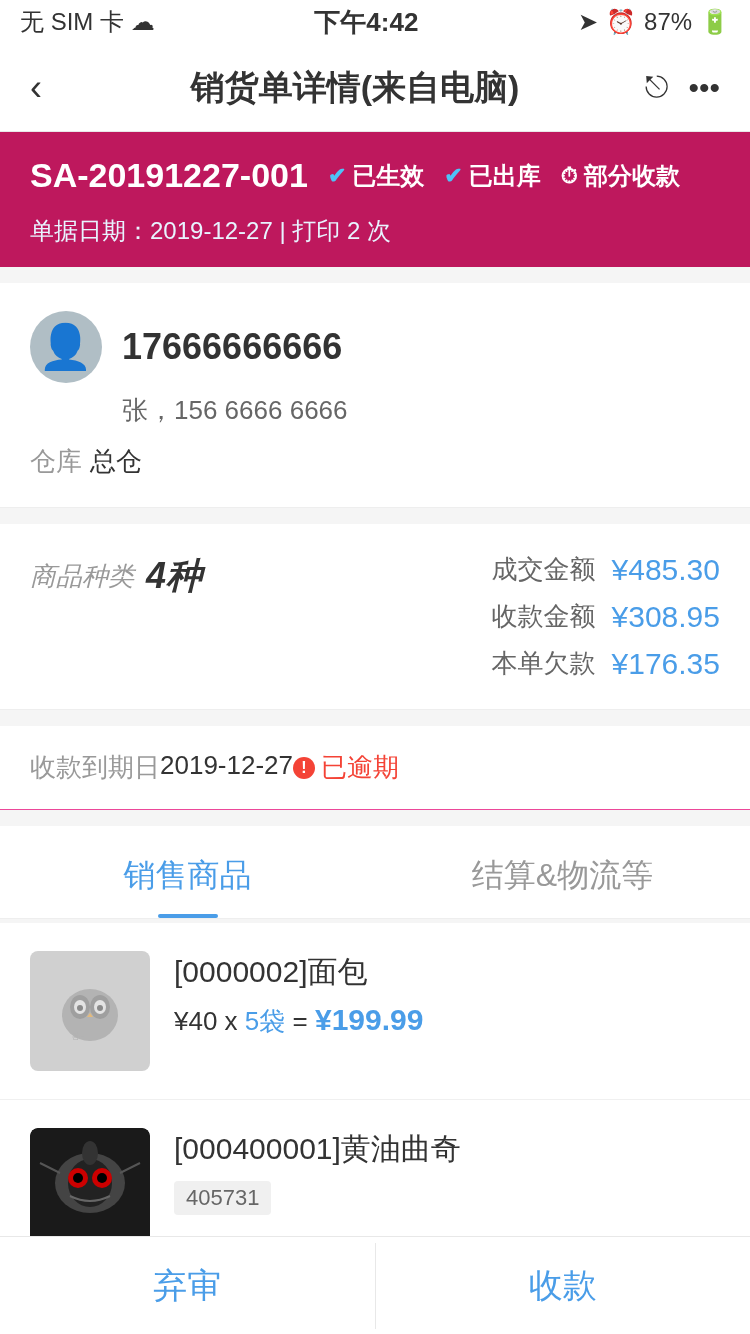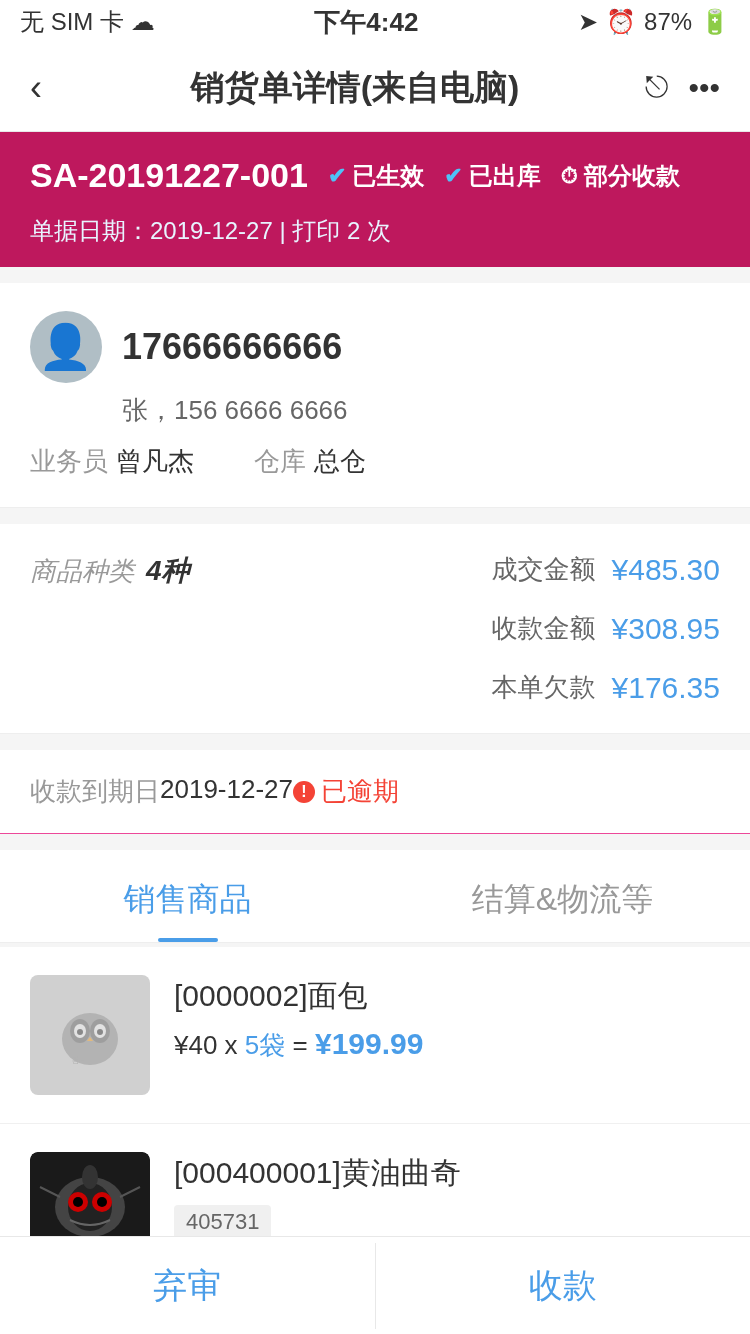--- a/index.html
+++ b/index.html
@@ -162,26 +162,26 @@
     .amount-left {
       flex: 1;
       display: flex;
       align-items: center;
       gap: 12px;
       font-size: 26px;
       color: #666;
       font-style: italic;
     }
     .amount-left-label { color: #999; }
-    .amount-left-value { color: #333; font-weight: 600; font-size: 28px; }
+    .amount-left-value { color: #333; font-weight: 600; font-size: 36px; }
     .amount-right {
       display: flex;
       flex-direction: column;
       align-items: flex-end;
-      gap: 24px;
+      gap: 12px;
     }
     .amount-row {
       display: flex;
       align-items: center;
       gap: 16px;
       font-size: 26px;
     }
     .amount-row-label { color: #666; }
     .amount-row-value { color: #4a9de8; font-size: 30px; font-weight: 500; }
 
@@ -394,24 +394,20 @@
 
 <div class="customer-section">
   <div class="customer-row">
     <div class="avatar">
       <span class="avatar-icon">👤</span>
     </div>
     <div class="customer-name">17666666666</div>
   </div>
   <div class="customer-info">张，156 6666 6666</div>
   <div class="customer-meta" style="padding-left: 0; margin-top: 16px;">
-    <div class="meta-item">
-      <span class="meta-label">业务员</span>
-      <span class="meta-value">曾凡杰</span>
-    </div>
     <div class="meta-item">
       <span class="meta-label">仓库</span>
       <span class="meta-value">总仓</span>
     </div>
   </div>
 </div>
 
 <div class="amount-section">
   <div class="amount-left">
     <span class="amount-left-label">商品种类</span>

